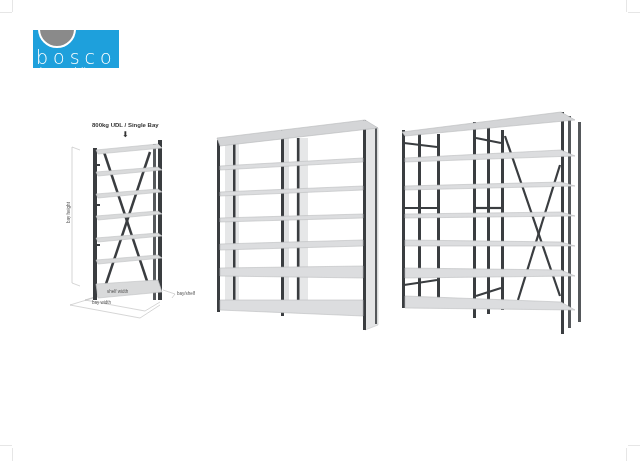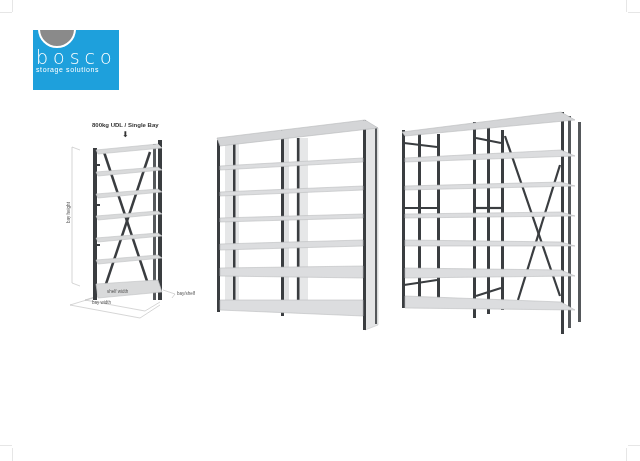--- a/index.html
+++ b/index.html
@@ -1,19 +1,19 @@
 <!DOCTYPE html>
 <html><head>
 <meta charset="utf-8">
 <style>
   html,body{margin:0;padding:0;background:#fff;}
   body{width:640px;height:461px;position:relative;overflow:hidden;font-family:"Liberation Sans",sans-serif;}
   .abs{position:absolute;}
   .crop{position:absolute;background:#e6e6e6;}
-  .logo{left:33px;top:30px;width:86px;height:60px;background:#1ea0dc;overflow:hidden;}
+  .logo{left:33px;top:30px;width:86px;height:38px;background:#1ea0dc;overflow:hidden;}
   .logo .disc{position:absolute;left:5px;top:-20px;width:34px;height:34px;border-radius:50%;background:#8a8a8a;border:2px solid #fff;}
   .logo .name{position:absolute;left:3px;top:16px;width:80px;font-size:19px;letter-spacing:5px;color:#fff;font-weight:300;font-family:"DejaVu Sans",sans-serif;}
   .logo .tag{position:absolute;left:3px;top:36px;width:80px;font-size:7px;letter-spacing:0.6px;color:#fff;}
   .udl{left:92px;top:122px;font-size:6px;font-weight:bold;color:#333;}
   .arrow{left:122px;top:130px;font-size:8px;color:#333;}
   .dim-label{font-size:4.5px;color:#555;}
   svg{position:absolute;left:0;top:0;}
 </style>
 </head>
 <body>

